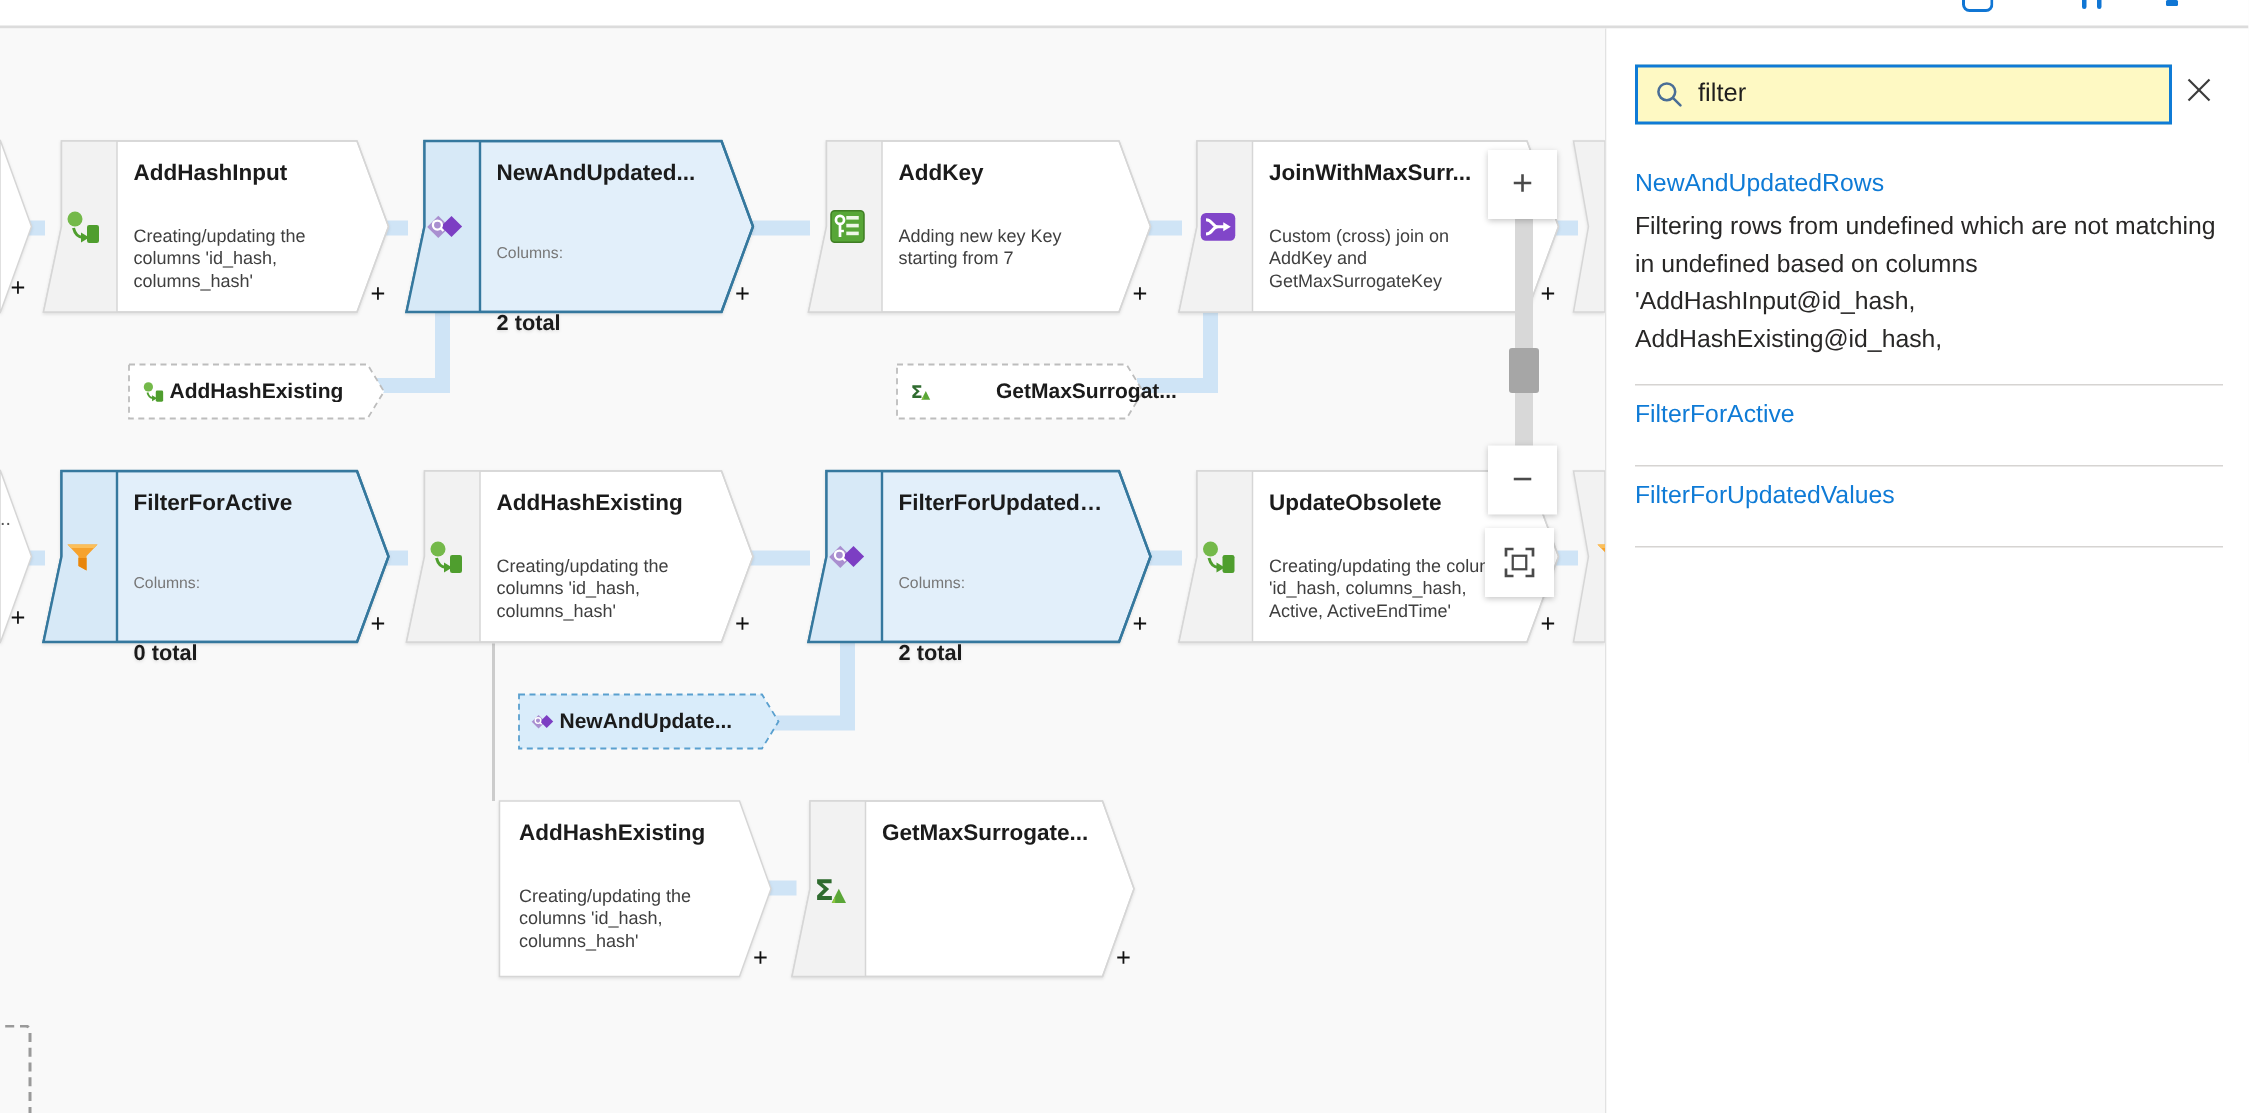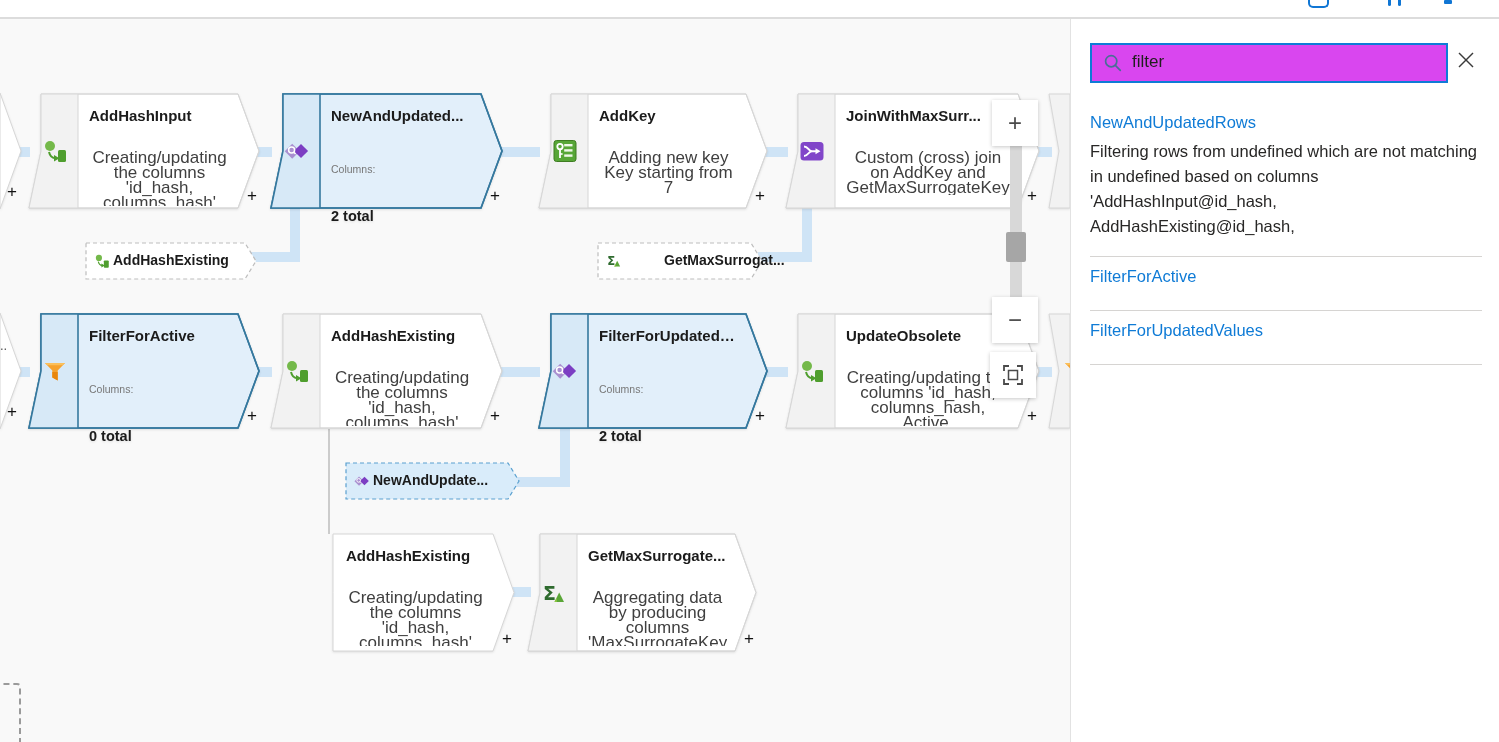--- a/index.html
+++ b/index.html
@@ -10,35 +10,35 @@
   .canvas{position:absolute;left:0;top:19px;width:1070px;height:723px;background:#f9f9f9;border-right:1px solid #e2e2e2;overflow:hidden;}
   .panel{position:absolute;left:1071px;top:19px;width:428px;height:723px;background:#fff;}
   
   .edge{position:absolute;background:#cfe4f6;}
   .edge.gray{background:#cccccc;}
   
   .node{position:absolute;filter:drop-shadow(0 1px 1px rgba(0,0,0,0.10));}
   .node svg{position:absolute;left:0;top:0;}
   .node .txt{position:absolute;}
   .node-title{font-size:15px;font-weight:700;color:#1b1b1b;white-space:nowrap;overflow:hidden;text-overflow:ellipsis;}
-  .node-desc{font-size:17px;line-height:15px;color:#3f3f3f;max-height:56px;overflow:hidden;text-align:center;}
+  .node-desc{font-size:12px;line-height:15px;color:#3f3f3f;max-height:56px;overflow:hidden;}
   .cols-label{font-size:10.5px;color:#777;}
   .cols-value{font-size:14.5px;font-weight:700;color:#1b1b1b;margin-top:32px;}
   .node-icon{position:absolute;}
   .plus{position:absolute;font-size:17px;color:#111;line-height:17px;}
   .ghost{position:absolute;}
   .ghost-label{position:absolute;font-size:14px;font-weight:700;color:#1b1b1b;white-space:nowrap;overflow:hidden;text-overflow:ellipsis;}
   .dots{position:absolute;font-size:13px;color:#555;}
   
   .zbtn{position:absolute;width:46px;height:46px;background:#fff;border:none;box-shadow:0 1px 4px rgba(0,0,0,0.22);
         font-size:24px;color:#4a4a4a;display:flex;align-items:center;justify-content:center;cursor:pointer;font-family:"Liberation Sans",sans-serif;}
   .ztrack{position:absolute;width:12px;background:#d8d8d8;}
   .zthumb{position:absolute;width:20px;height:30px;background:#a6a6a6;border-radius:2px;}
   
-  .searchbox{position:absolute;left:19px;top:24px;width:354px;height:36px;border:2px solid #0f7bd6;background:#d946ef;}
+  .searchbox{position:absolute;left:19px;top:24px;width:354px;height:36px;border:2px solid #0f7bd6;background:#fef9c3;}
   .searchbox input{position:absolute;left:38px;top:0;width:308px;height:32px;border:none;outline:none;font-size:17px;color:#201f1e;font-family:"Liberation Sans",sans-serif;background:transparent;}
   .search-mag{position:absolute;left:11px;top:8px;}
   .close-x{position:absolute;left:385px;top:31px;width:20px;height:20px;cursor:pointer;background:none;border:none;padding:0;}
   .results{position:absolute;left:19px;top:84px;width:392px;}
   .result{padding:10px 0 17px 0;border-bottom:1px solid #d6d4d2;}
   .result-link{font-size:16.5px;color:#0f7bd6;margin-bottom:7px;cursor:pointer;}
   .result-desc{font-size:16.5px;line-height:25px;color:#282726;word-wrap:break-word;}
   .dashed-corner{position:absolute;border:2px dashed #9a9a9a;border-radius:4px;}
 </style>
 </head>
@@ -242,21 +242,20 @@
         <polygon points="13,1 208,1 229,59.5 208,118 1,118 13,59.5" fill="none" stroke="#d6d6d6" stroke-width="1"></polygon>
       </svg>
       <span class="node-icon" style="left:14px;top:46.5px;">
         <svg width="26" height="26" viewBox="0 0 26 26">
       <text x="2" y="20" font-family="'DejaVu Sans',sans-serif" font-size="19" font-weight="bold" fill="#2f6b2f">Σ</text>
       <polygon points="13.5,22 23,22 18.2,12.5" fill="#5aa637"></polygon>
       <polygon points="13.5,22 18.2,12.5 15.8,17.2 15.8,22" fill="#8cc63f"></polygon>
         </svg>
       </span>
       <div class="txt node-title" style="left:61px;top:14px;width:139px;">GetMaxSurrogate...</div>
-      <div class="txt node-desc" style="left:61px;top:57px;width:139px;">Aggregating data by producing columns 'MaxSurrogateKey'</div>
     </div>
     <div class="plus" style="left:744px;top:611px;">+</div>
     <div class="ghost" style="left:85px;top:223px;width:172px;height:38px;">
       <svg width="172" height="38">
         <polygon points="1,1 160,1 171,19 160,37 1,37" fill="#ffffff" stroke="#bdbdbd" stroke-width="1.2" stroke-dasharray="4,3"></polygon>
       </svg>
       <span class="node-icon" style="left:9px;top:11px;"><svg width="16" height="16" viewBox="0 0 26 26">
       <circle cx="8" cy="8" r="5" fill="#74b94a"></circle>
       <path d="M7 14 C8 18 10.5 20 13 20.2" stroke="#4f9e2e" stroke-width="2" fill="none"></path>
       <polygon points="12,17 17.5,20.3 12,23.6" fill="#4f9e2e"></polygon>

